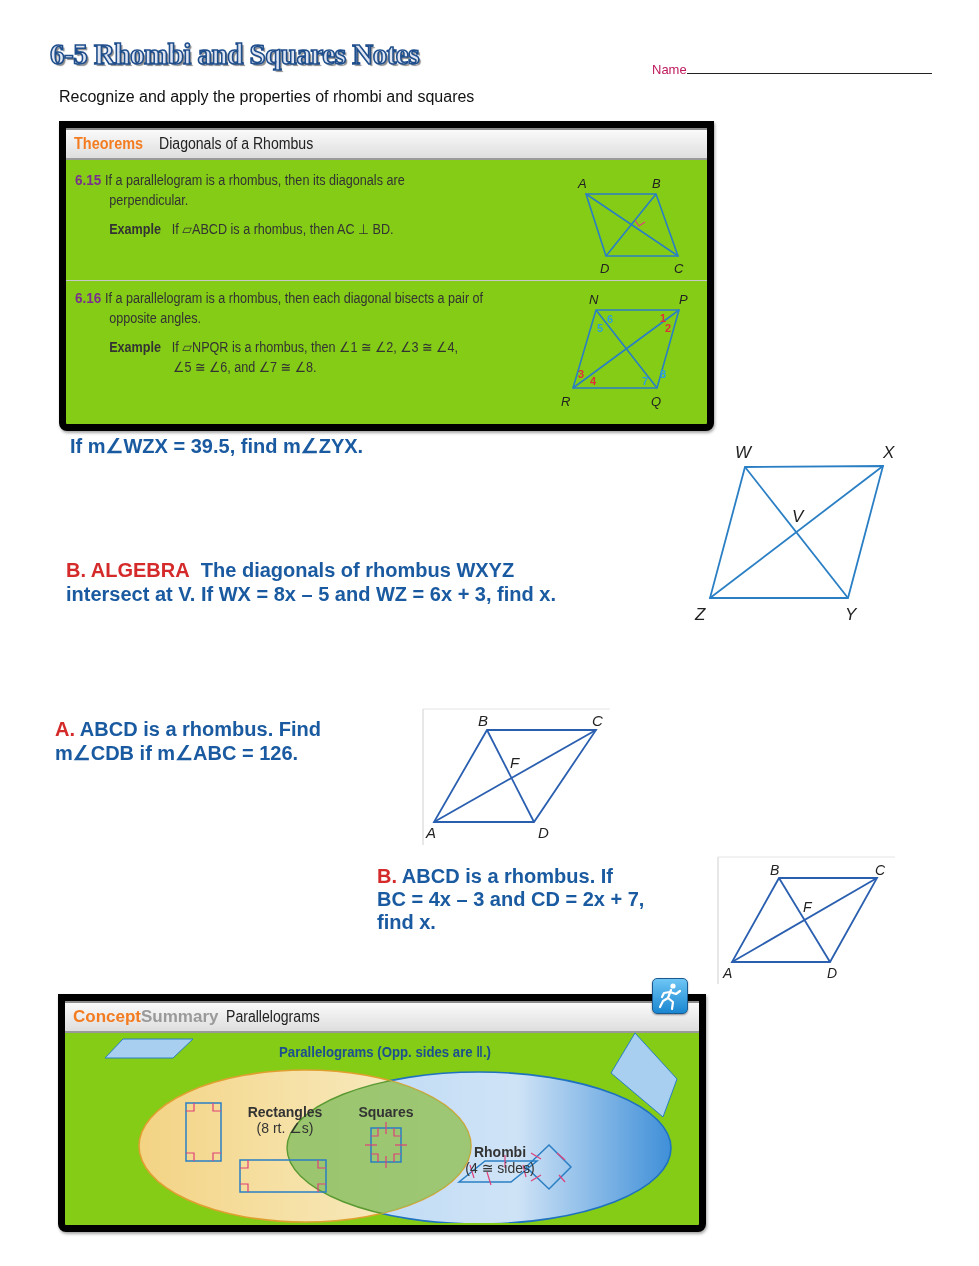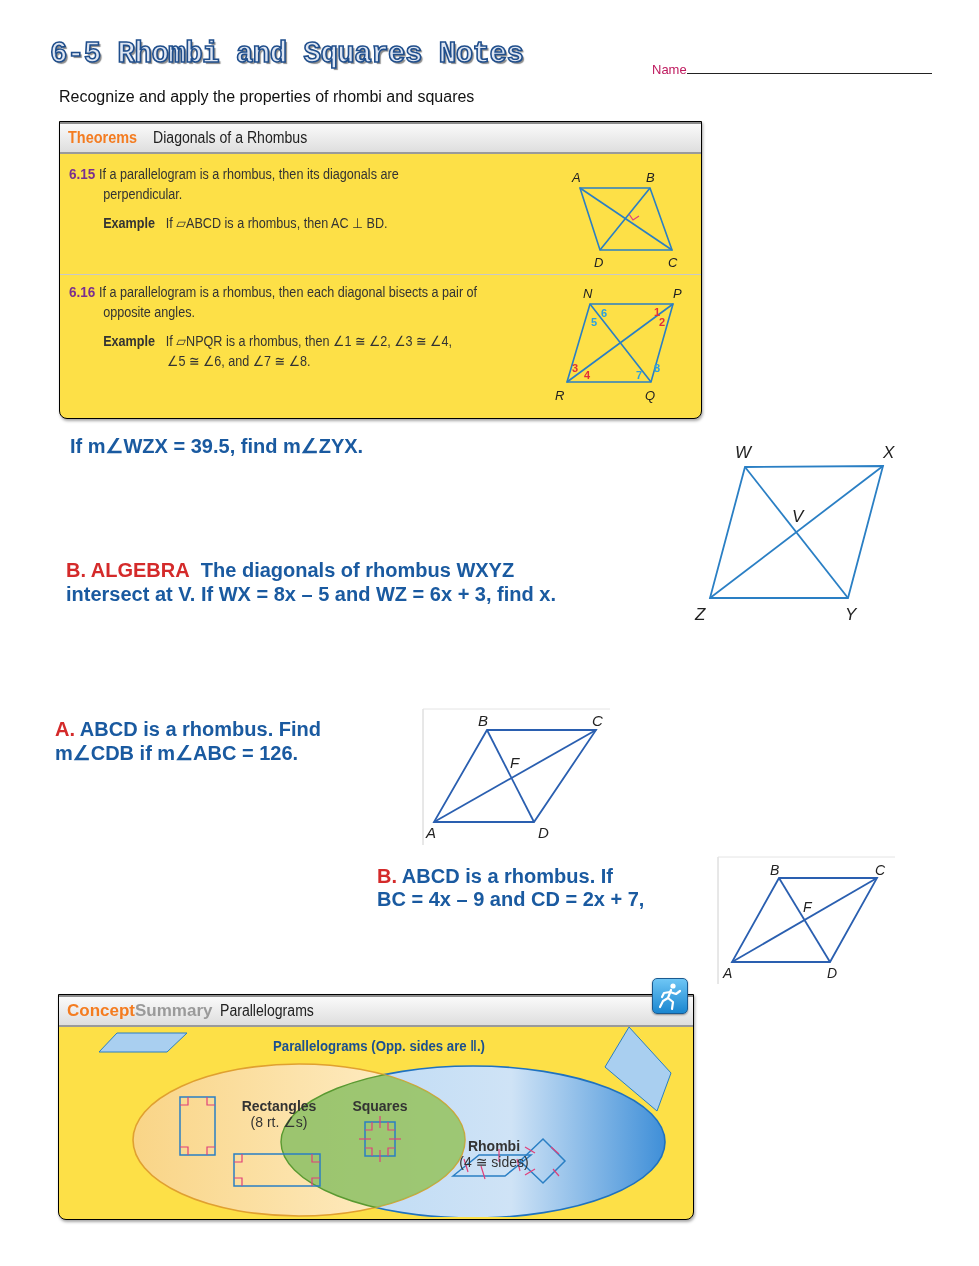--- a/index.html
+++ b/index.html
@@ -1,31 +1,31 @@
 <!DOCTYPE html>
 <html><head>
 <meta charset="utf-8">
 <style>
   html, body { margin: 0; padding: 0; background: #ffffff; }
   body { width: 979px; height: 1266px; position: relative; overflow: hidden; font-family: "Liberation Sans", sans-serif; }
   .abs { position: absolute; }
 
   .page-title {
-    left: 50px; top: 38px; font-family: Liberation Mono, monospace; font-weight: bold;
+    left: 50px; top: 38px; font-family: Liberation Serif, serif; font-weight: bold;
     font-size: 29px; letter-spacing: -0.5px; color: #dfe6f2;
     -webkit-text-stroke: 1.6px #1f4e8c;
     text-shadow: 2px 2px 1px #8a8a8a;
   }
   .name-line { left: 652px; top: 61px; font-size: 13px; color: #be185d; font-family: "Liberation Sans", sans-serif; }
   .name-line .blank { display: inline-block; width: 245px; border-bottom: 1px solid #222; height: 12px; vertical-align: baseline; }
   .objective { left: 59px; top: 88px; font-size: 16px; color: #111; font-family: "Liberation Sans", sans-serif; }
 
   
   .box {
-    position: absolute; background: #fde047; border: 1px solid #000000; border-radius: 0 0 8px 8px;
+    position: absolute; background: #84cc16; border: 7px solid #000000; border-radius: 0 0 8px 8px;
     box-shadow: 1px 2px 3px rgba(0,0,0,0.35);
   }
   .box-header {
     height: 28px; background: linear-gradient(#fafafa, #dedede); border-bottom: 2px solid #9a9a9a;
     border-top: 2px solid #8c8c8c; display: flex; align-items: center; padding-left: 8px;
     font-family: "Liberation Sans", sans-serif; font-stretch: condensed;
   }
   .box-header .kw { color: #f47c20; font-weight: bold; font-size: 17px; transform: scaleX(0.85); transform-origin: left; display: inline-block; }
   .box-header .kw2 { color: #999; font-weight: bold; font-size: 17px; }
   .box-header .ttl { color: #222; font-size: 16px; margin-left: 4px; transform: scaleX(0.88); transform-origin: left; display: inline-block; }
@@ -148,21 +148,22 @@
   </g>
   <text x="56" y="19" font-size="15" fill="#222">B</text>
   <text x="170" y="19" font-size="15" fill="#222">C</text>
   <text x="116" y="131" font-size="15" fill="#222">D</text>
   <text x="4" y="131" font-size="15" fill="#222">A</text>
   <text x="88" y="61" font-size="15" fill="#222">F</text>
 </svg>
 
 <div class="q" style="left:377px; top:865px; line-height:23px;">
   <div><span class="red">B.</span> <span>ABCD is a rhombus. If</span></div>
-  <div>BC = 4x – 9 and CD = 2x + 7,</div>
+  <div>BC = 4x – 3 and CD = 2x + 7,</div>
+  <div>find x.</div>
 </div>
 
 <svg class="abs" style="left:717px; top:856px;" width="180" height="130" viewBox="0 0 180 130">
   <line x1="1" y1="1" x2="1" y2="128" stroke="#d0d0d0" stroke-width="1"></line>
   <line x1="1" y1="1" x2="178" y2="1" stroke="#e4e4e4" stroke-width="1"></line>
   <g stroke="#2a5fb0" stroke-width="1.8" fill="none">
     <polygon points="62,22 160,22 113,106 15,106"></polygon>
     <line x1="62" y1="22" x2="113" y2="106"></line>
     <line x1="160" y1="22" x2="15" y2="106"></line>
   </g>

